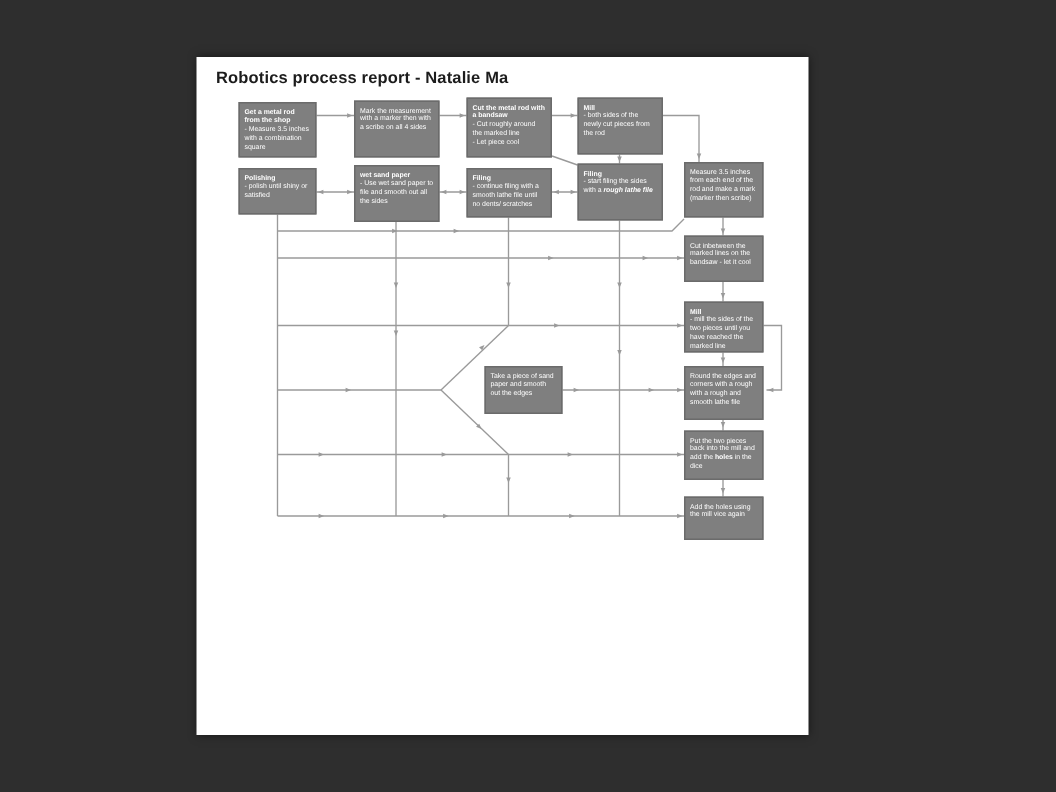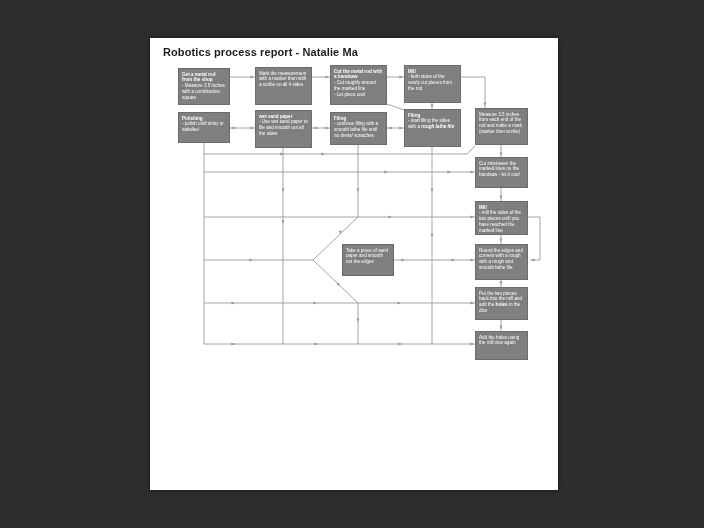--- a/index.html
+++ b/index.html
@@ -4,21 +4,21 @@
 <style>
   :root{
     --canvas:#2e2e2e; --page:#ffffff; --node-fill:#7f7f7f; --node-border:#6b6b6b;
     --node-text:#ffffff; --connector:#9a9a9a; --title-text:#1c1c1c;
   }
   *{box-sizing:border-box;margin:0;padding:0;}
   html,body{width:704px;height:528px;overflow:hidden;}
   body{background:var(--canvas);font-family:"Liberation Sans",sans-serif;position:relative;}
   .canvas{position:absolute;inset:0;width:704px;height:528px;}
   .page{
-    position:absolute;left:150px;top:38px;width:408px;height:452px;
+    position:absolute;left:131px;top:38px;width:408px;height:452px;
     background:var(--page);box-shadow:0 0 6px rgba(0,0,0,.55);
   }
   .page-title{
     position:absolute;left:13px;top:8px;font-size:11px;font-weight:700;
     color:var(--title-text);letter-spacing:.1px;white-space:nowrap;
   }
   svg.connectors{position:absolute;left:0;top:0;width:408px;height:452px;}
   svg.connectors path.ln{fill:none;stroke:var(--connector);stroke-width:.9;}
   svg.connectors path.ah{fill:var(--connector);stroke:none;}
   .node{

